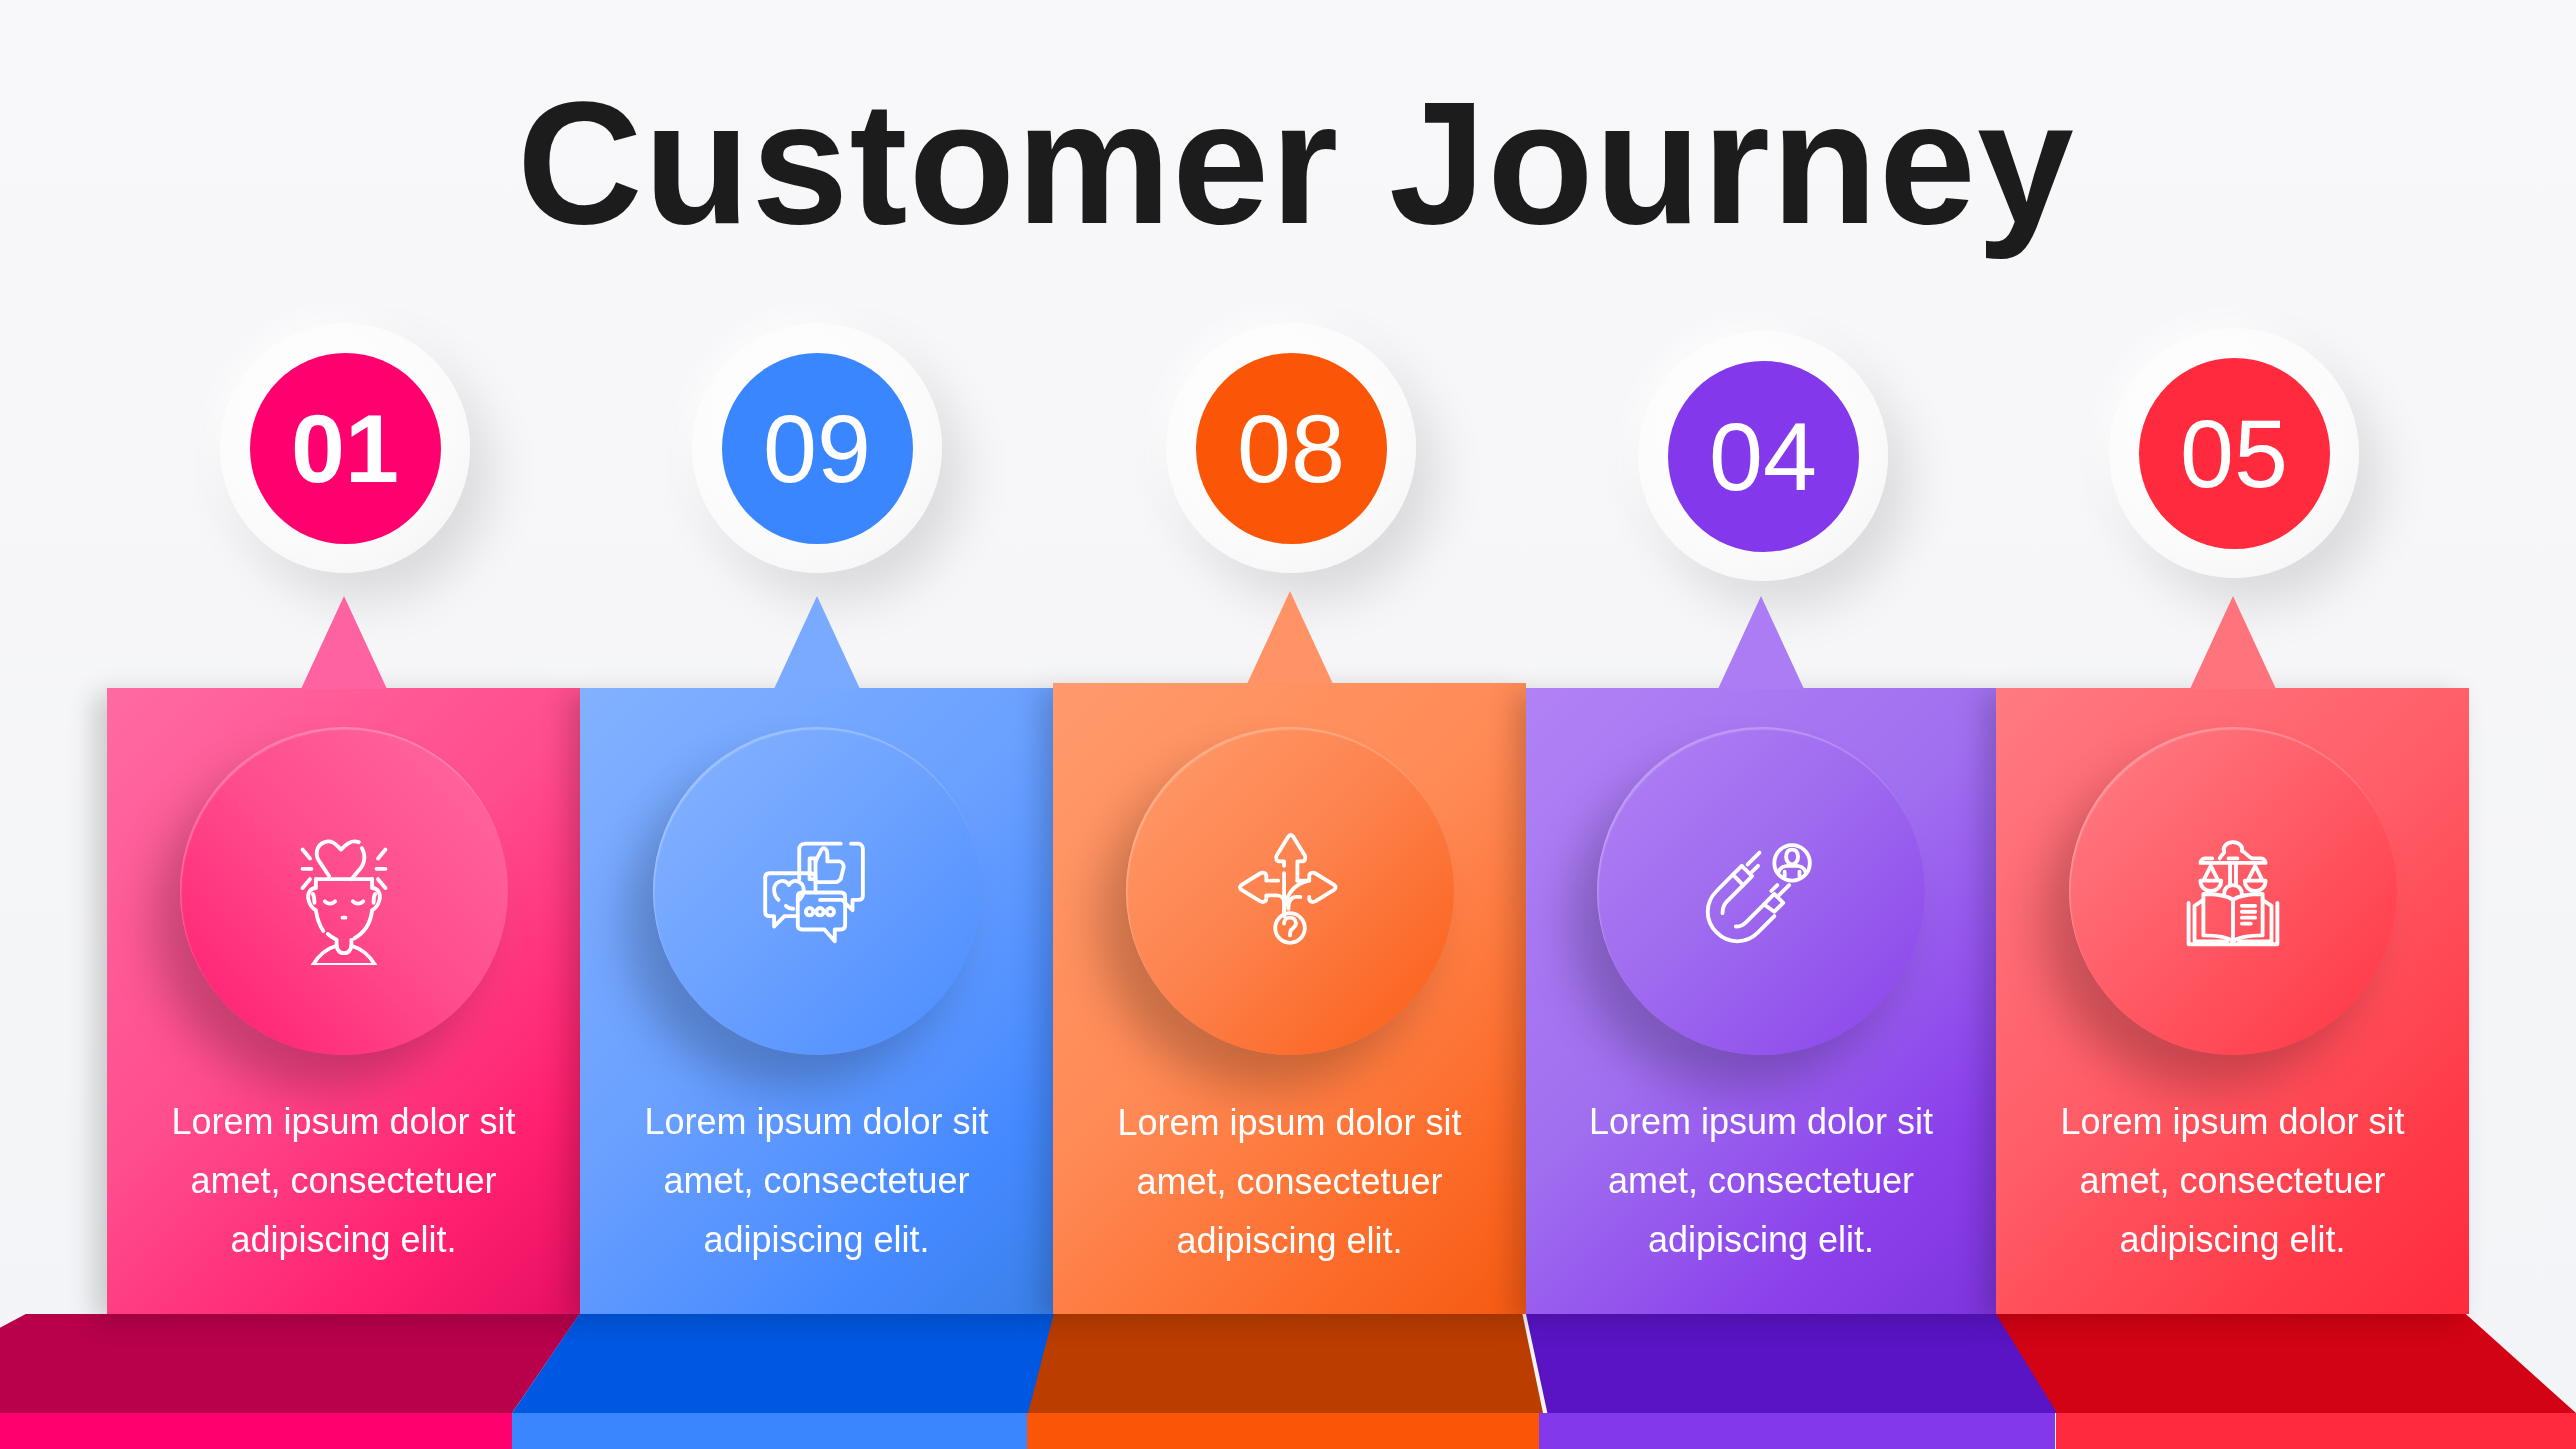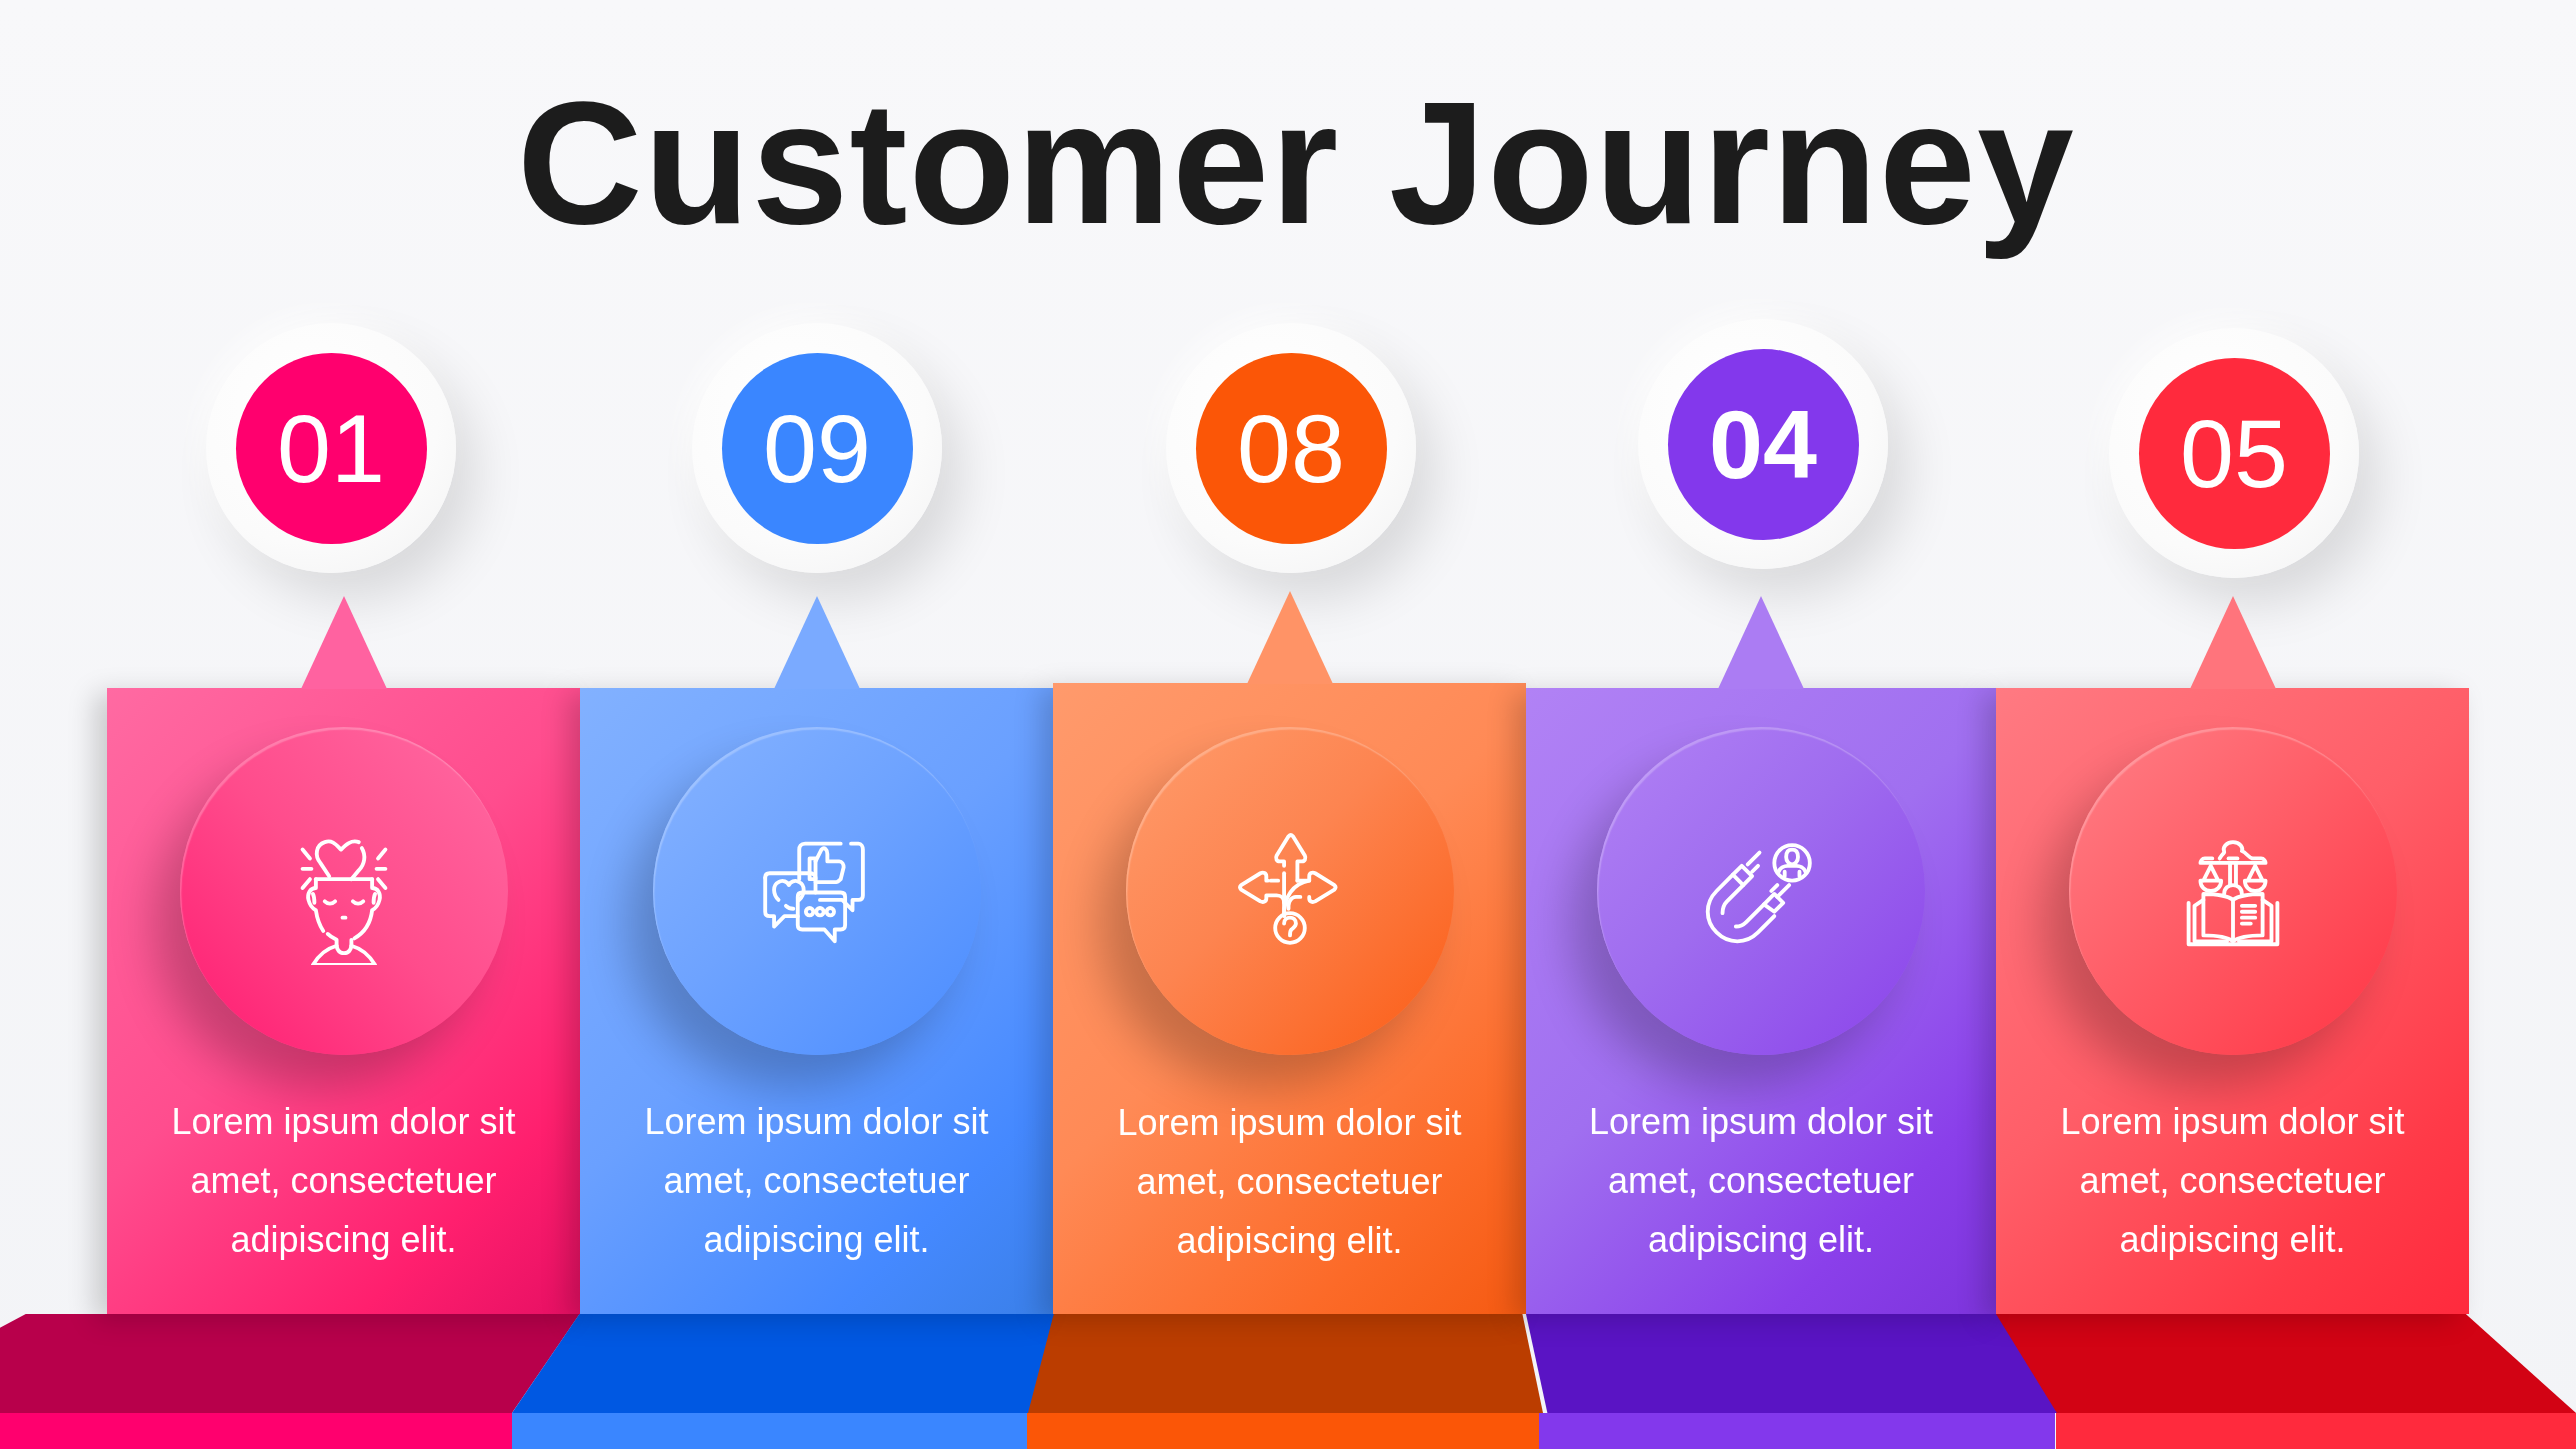--- a/index.html
+++ b/index.html
@@ -53,30 +53,30 @@
   }
   .base-bottom {
     position:absolute; top:1413px; height:36px;
   }
 </style>
 </head>
 <body>
 
 <div class="title">Customer Journey</div>
 
-<div class="badge-ring" style="left:331px; top:448px;">
+<div class="badge-ring" style="left:345px; top:448px;font-weight:bold;">
   <div class="badge" style="background:#ff006e;">01</div>
 </div>
 <div class="badge-ring" style="left:817px; top:448px;">
   <div class="badge" style="background:#3a86ff;">09</div>
 </div>
 <div class="badge-ring" style="left:1291px; top:448px;">
   <div class="badge" style="background:#fb5607;">08</div>
 </div>
-<div class="badge-ring" style="left:1763px; top:444px;font-weight:bold;">
+<div class="badge-ring" style="left:1763px; top:456px;">
   <div class="badge" style="background:#8338ec;">04</div>
 </div>
 <div class="badge-ring" style="left:2234px; top:453px;">
   <div class="badge" style="background:#ff2a3d;">05</div>
 </div>
 
 <div class="base-top" style="left:0; width:644px; background:#b8004b; clip-path:polygon(4% 0, 90% 0, 79.5% 100%, 0 100%, 0 14%);"></div>
 <div class="base-top" style="left:512px; width:586px; background:#0058e2; clip-path:polygon(11.5% 0, 100% 0, 94% 100%, 0 100%);"></div>
 <div class="base-top" style="left:1028px; width:515px; background:#bb3d00; clip-path:polygon(5% 0, 96% 0, 100% 100%, 0 100%);"></div>
 <div class="base-top" style="left:1526px; width:535px; background:#5a14c4; clip-path:polygon(0 0, 100% 0, 100% 100%, 4% 100%);"></div>

